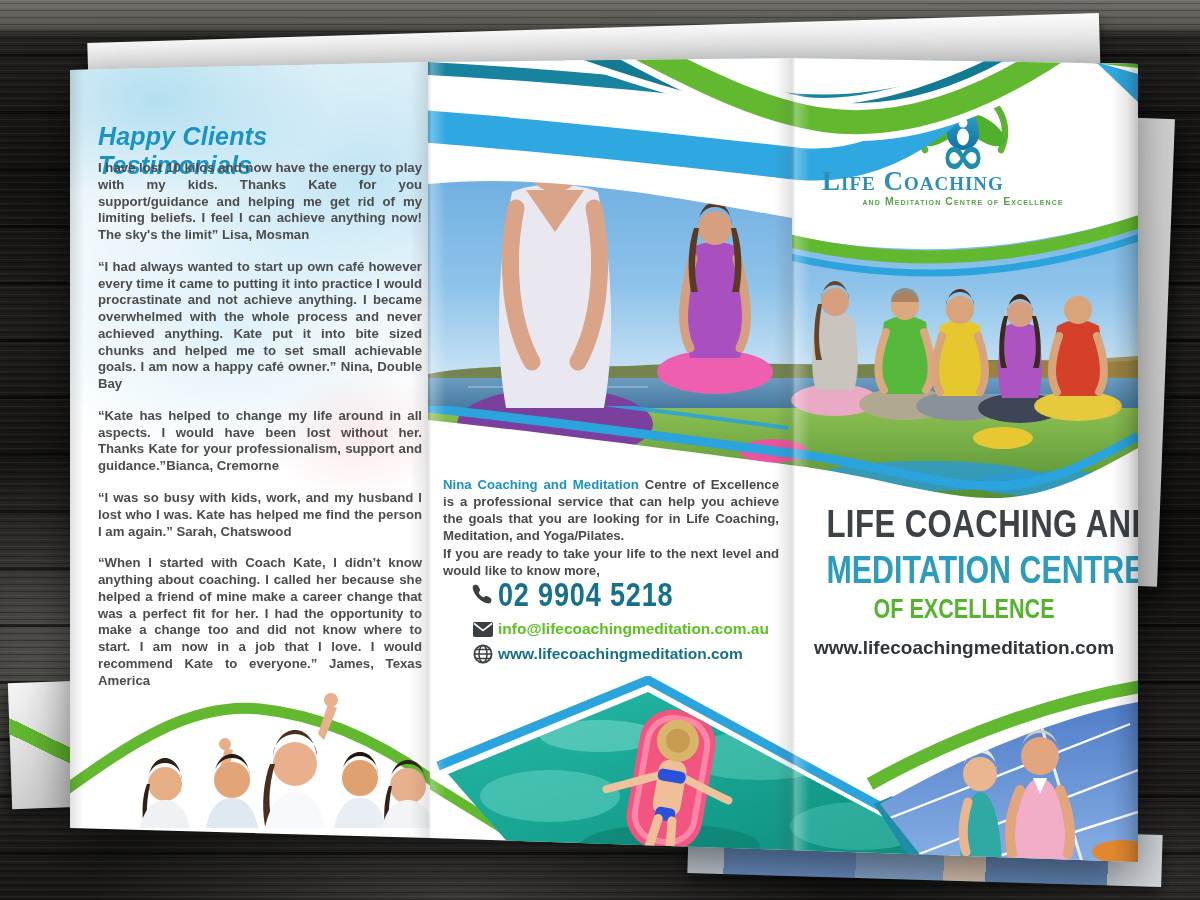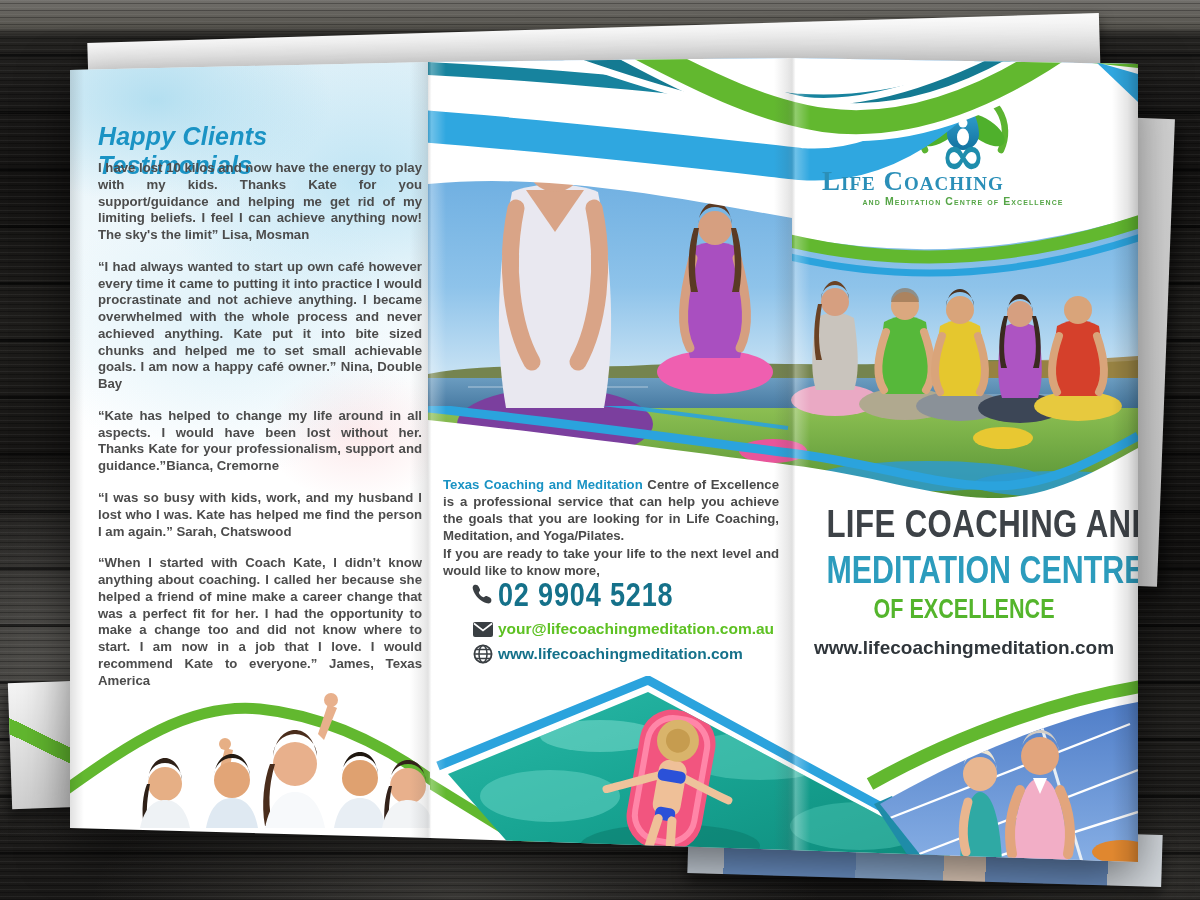--- a/index.html
+++ b/index.html
@@ -238,40 +238,40 @@
   <div class="testi-head abs">Happy Clients Testimonials</div>
   <div class="testi-body abs">
     <p>I have lost 10 kilos and now have the energy to play with my kids. Thanks Kate for you support/guidance and helping me get rid of my limiting beliefs. I feel I can achieve anything now! The sky's the limit” Lisa, Mosman</p>
     <p>“I had always wanted to start up own café however every time it came to putting it into practice I would procrastinate and not achieve anything. I became overwhelmed with the whole process and never achieved anything. Kate put it into bite sized chunks and helped me to set small achievable goals. I am now a happy café owner.” Nina, Double Bay</p>
     <p>“Kate has helped to change my life around in all aspects. I would have been lost without her. Thanks Kate for your professionalism, support and guidance.”Bianca, Cremorne</p>
     <p>“I was so busy with kids, work, and my husband I lost who I was. Kate has helped me find the person I am again.” Sarah, Chatswood</p>
     <p>“When I started with Coach Kate, I didn’t know anything about coaching. I called her because she helped a friend of mine make a career change that was a perfect fit for her. I had the opportunity to make a change too and did not know where to start. I am now in a job that I love. I would recommend Kate to everyone.” James, Texas America</p>
   </div>
 
   <div class="intro abs">
-    <p><span class="lead">Texas Coaching and Meditation</span><span> Centre of Excellence is a professional service that can help you achieve the goals that you are looking for in Life Coaching, Meditation, and Yoga/Pilates.</span></p>
+    <p><span class="lead">Nina Coaching and Meditation</span><span> Centre of Excellence is a professional service that can help you achieve the goals that you are looking for in Life Coaching, Meditation, and Yoga/Pilates.</span></p>
     <p>If you are ready to take your life to the next level and would like to know more,</p>
   </div>
   <div class="contact abs">
     <div class="crow">
       <span class="cicon">
         <svg width="24" height="24" viewBox="0 0 24 24">
               <path d="M4,2 C6,1.4 7.5,2.2 8.4,4 L9.6,6.4 C10.2,7.6 9.8,8.6 8.8,9.6 C8.2,10.2 8.6,11.8 10.4,13.6 C12.2,15.4 13.8,15.8 14.4,15.2 C15.4,14.2 16.4,13.8 17.6,14.4 L20,15.6 C21.8,16.5 22.6,18 22,20 C21.5,21.6 19.6,22.6 17.4,22 C13.8,21 10.4,19 7.7,16.3 C5,13.6 3,10.2 2,6.6 C1.4,4.4 2.4,2.5 4,2 Z" fill="#3a3f43" transform="scale(0.92)"></path>
             </svg>
       </span>
       <span class="phone-num">02 9904 5218</span>
     </div>
     <div class="crow">
       <span class="cicon">
         <svg width="20" height="15" viewBox="0 0 20 15">
               <rect x="0" y="0" width="20" height="15" rx="2" fill="#3a3f43"></rect>
               <path d="M1,1.5 L10,8.5 L19,1.5" stroke="#ffffff" stroke-width="1.6" fill="none"></path>
             </svg>
       </span>
-      <span class="email-txt">your@lifecoachingmeditation.com.au</span>
+      <span class="email-txt">info@lifecoachingmeditation.com.au</span>
     </div>
     <div class="crow">
       <span class="cicon">
         <svg width="20" height="20" viewBox="0 0 20 20">
               <circle cx="10" cy="10" r="8.6" fill="none" stroke="#3a3f43" stroke-width="1.8"></circle>
               <ellipse cx="10" cy="10" rx="4" ry="8.6" fill="none" stroke="#3a3f43" stroke-width="1.5"></ellipse>
               <line x1="1.4" y1="10" x2="18.6" y2="10" stroke="#3a3f43" stroke-width="1.5"></line>
               <line x1="2.4" y1="5.5" x2="17.6" y2="5.5" stroke="#3a3f43" stroke-width="1.3"></line>
               <line x1="2.4" y1="14.5" x2="17.6" y2="14.5" stroke="#3a3f43" stroke-width="1.3"></line>
             </svg>

